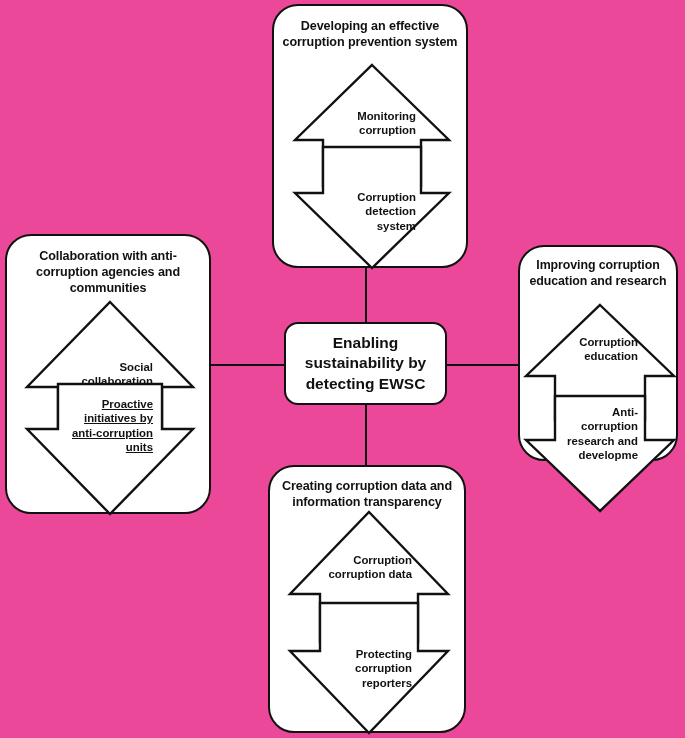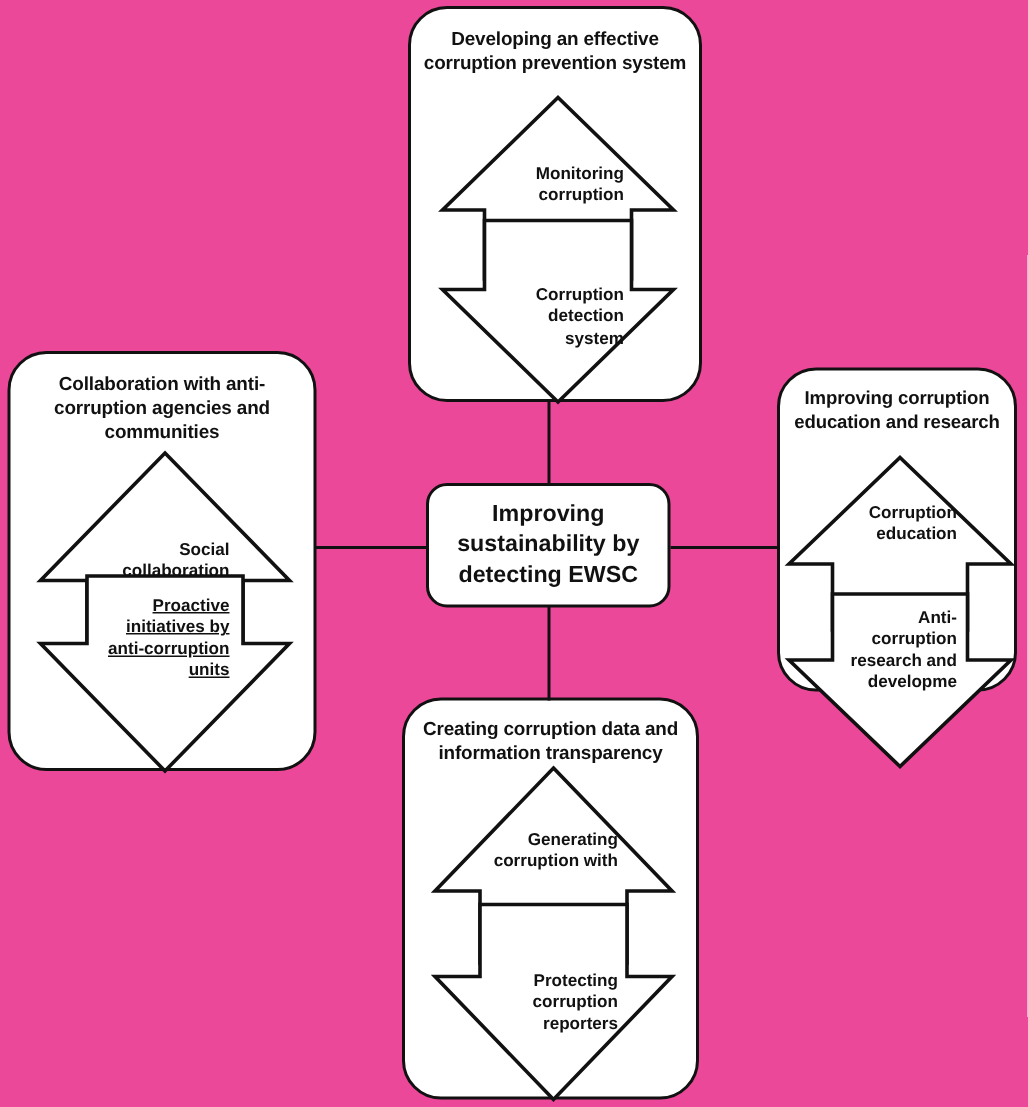--- a/index.html
+++ b/index.html
@@ -130,21 +130,21 @@
   </div>
 
   <div class="node" style="left:268px; top:465px; width:198px; height:268px;">
     <div class="node-title" style="top:11px; font-size:12.6px;">Creating corruption data and information transparency</div>
 
     <svg class="arrow-svg" width="198" height="268" viewBox="0 0 198 268" aria-hidden="true">
       <polygon class="arrow-poly" points="99,45 178,127 148,127 148,175 50,175 50,127 20,127"></polygon>
       <polygon class="arrow-poly" points="99,266 20,184 50,184 50,136 148,136 148,184 178,184"></polygon>
     </svg>
 
-    <div class="arrow-label" style="left:52px; right:52px; top:86px; font-size:11.4px;">Generating corruption with</div>
+    <div class="arrow-label" style="left:52px; right:52px; top:86px; font-size:11.4px;">Corruption corruption data</div>
     <div class="arrow-label" style="left:52px; right:52px; top:180px; font-size:11.4px;">Protecting corruption reporters</div>
   </div>
 
   <div class="center-node" style="left:284px; top:322px; width:163px; height:83px;">
-    <div class="center-label">Improving sustainability by detecting EWSC</div>
+    <div class="center-label">Enabling sustainability by detecting EWSC</div>
   </div>
 
 </div>
 
 </body></html>

